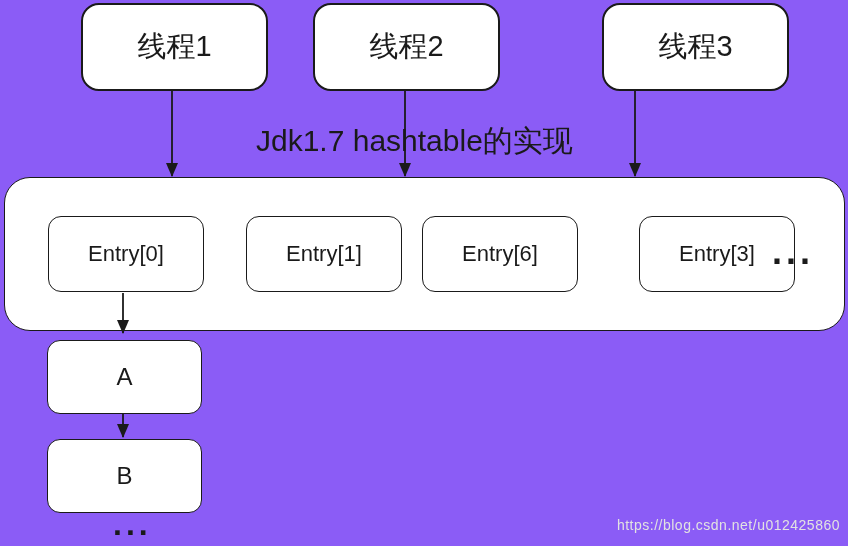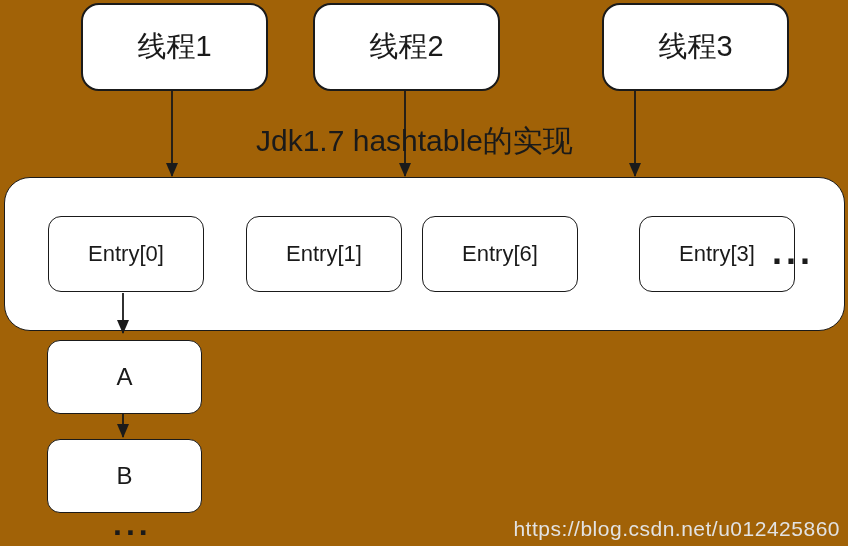--- a/index.html
+++ b/index.html
@@ -1,20 +1,20 @@
 <!DOCTYPE html>
 <html><head>
 <meta charset="utf-8">
 <style>
   html, body { margin: 0; padding: 0; background: #ffffff; }
   .canvas {
     position: relative;
     width: 848px;
     height: 546px;
-    background: #a16207;
+    background: #8b5cf6;
     font-family: "Liberation Sans", "DejaVu Sans", sans-serif;
     color: #1a1a1a;
     overflow: hidden;
   }
   .box {
     position: absolute;
     background: #ffffff;
     border: 2px solid #1a1a1a;
     box-sizing: border-box;
     display: flex;
@@ -88,21 +88,21 @@
     color: #1a1a1a;
     letter-spacing: 4px;
     line-height: 1;
   }
   .table-ellipsis { left: 772px; top: 234px; font-size: 36px; }
   .chain-ellipsis { left: 113px; top: 508px; font-size: 32px; }
   .watermark {
     position: absolute;
     top: 517px;
     right: 8px;
-    font-size: 21px;
+    font-size: 14px;
     color: #e2e2e2;
     letter-spacing: 0.5px;
   }
   svg.arrow-layer {
     position: absolute;
     left: 0; top: 0;
     width: 848px; height: 546px;
     pointer-events: none;
     z-index: 5;
   }

